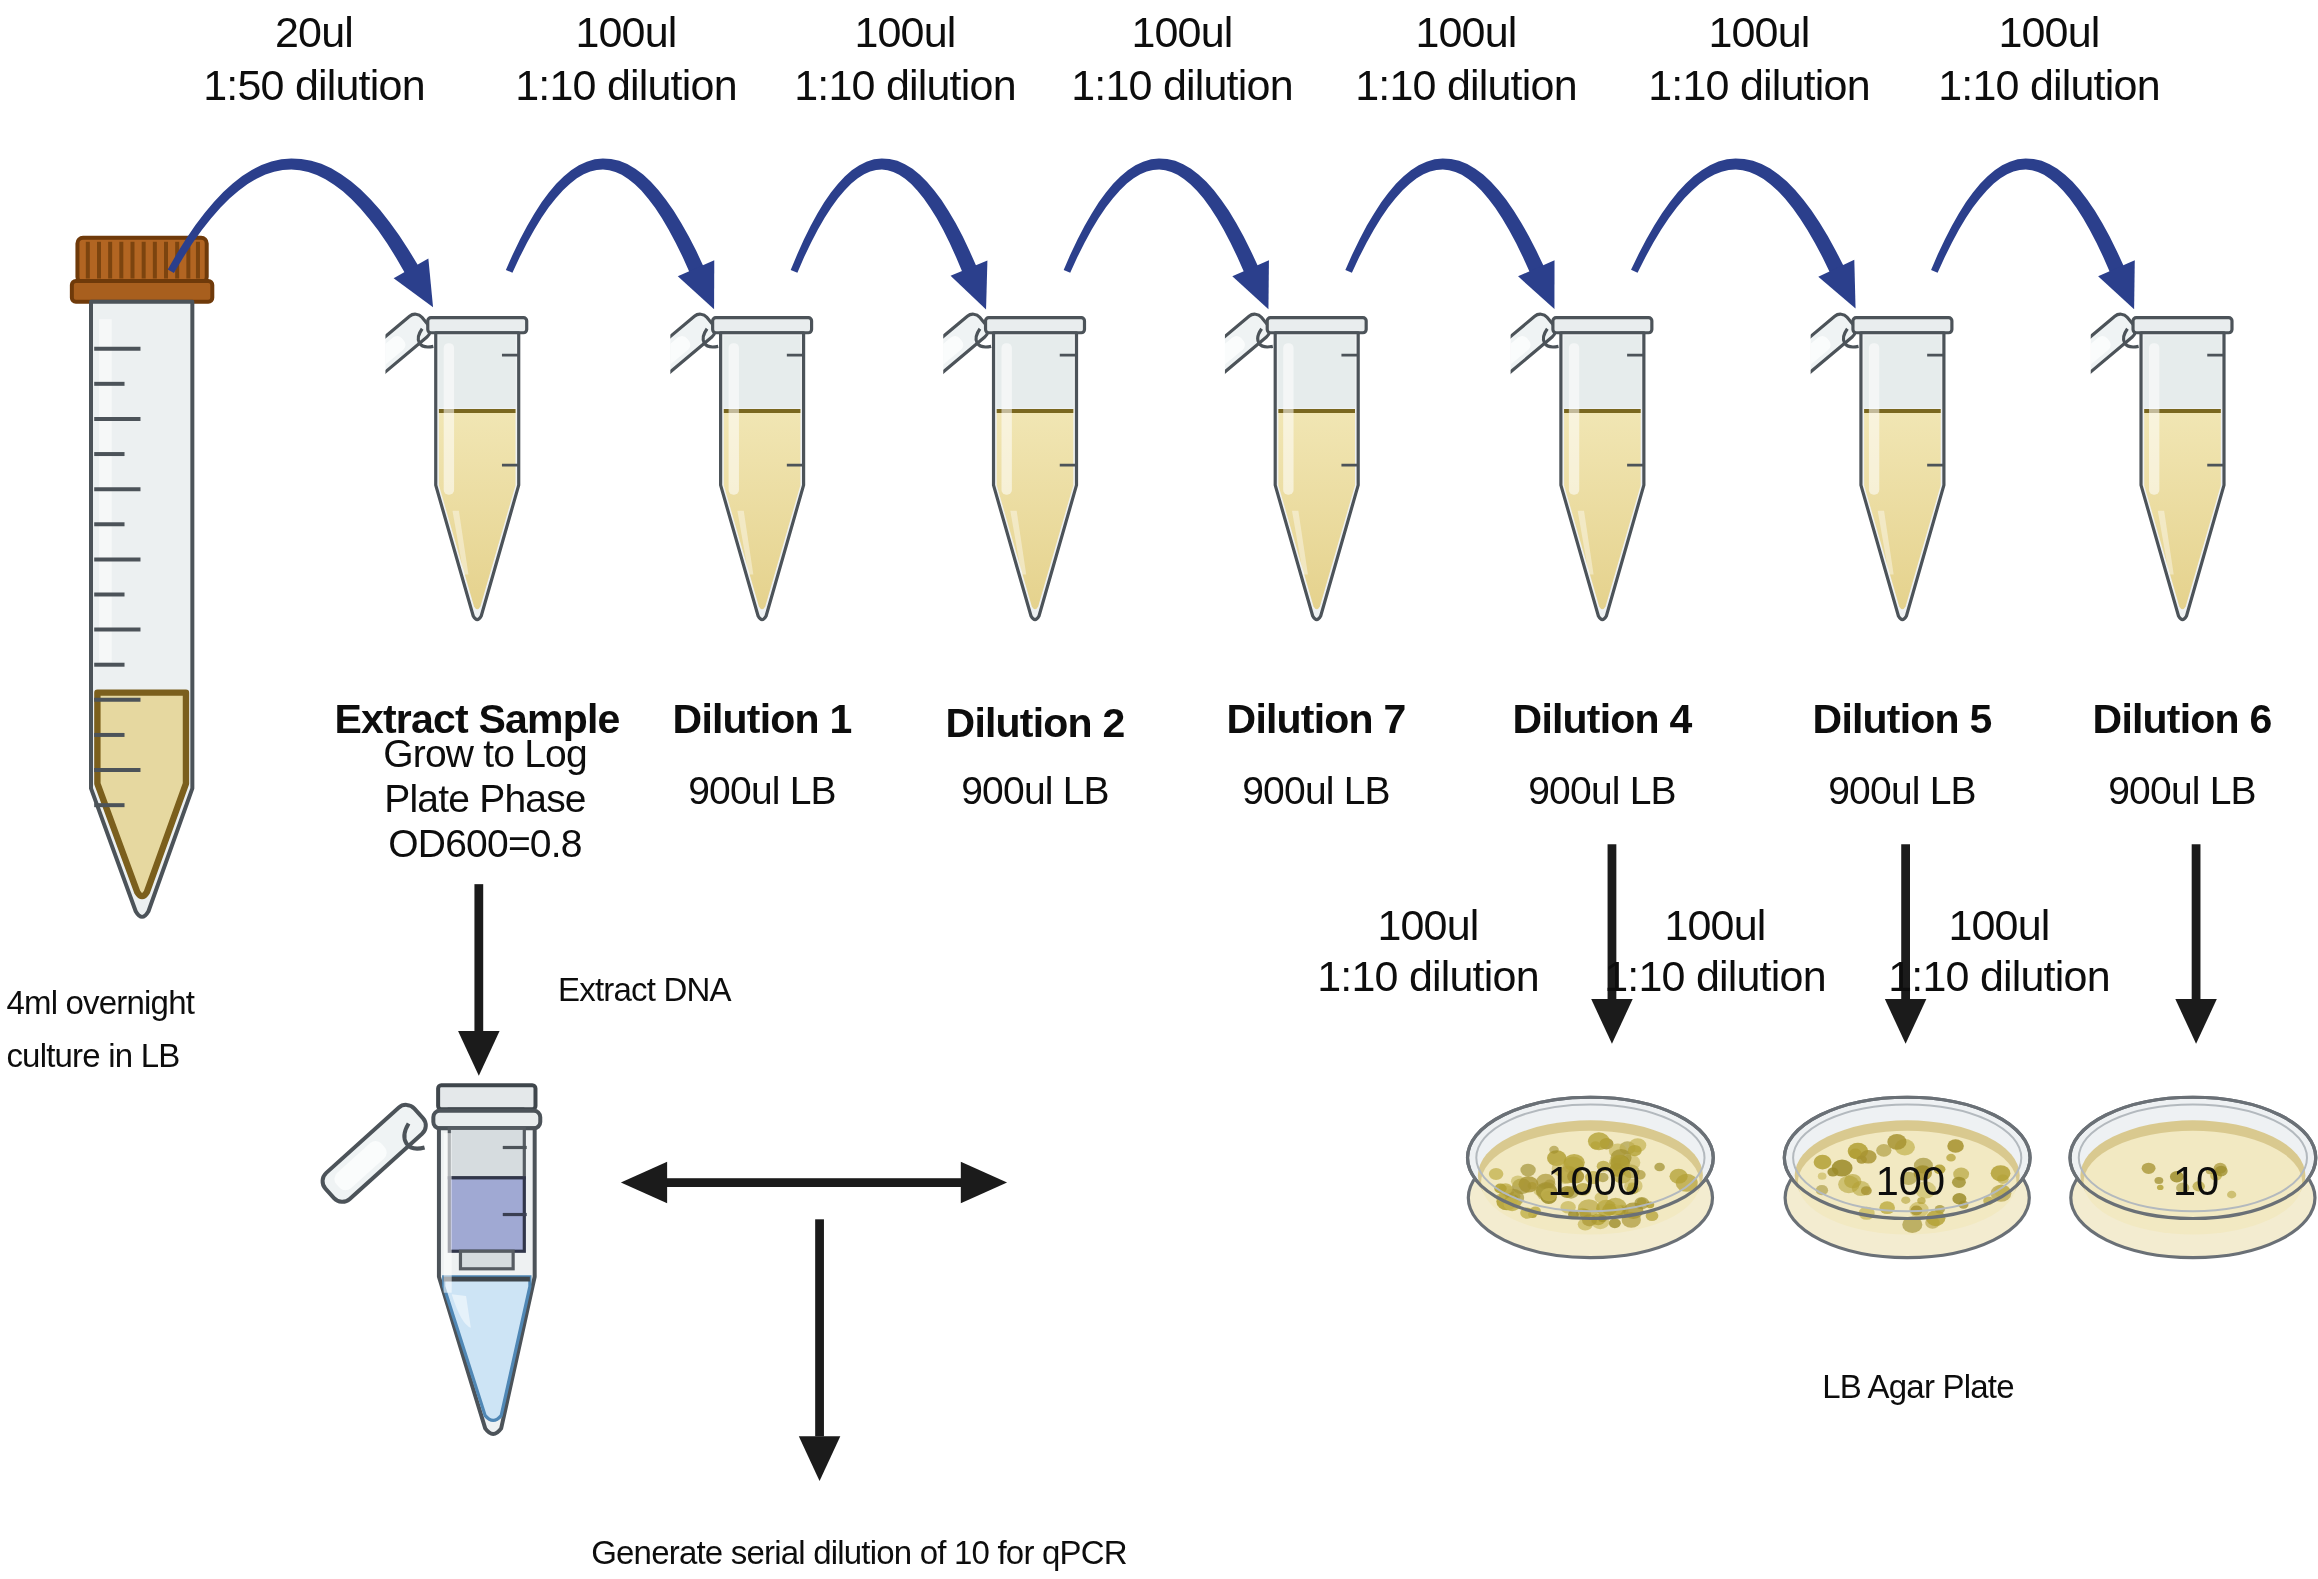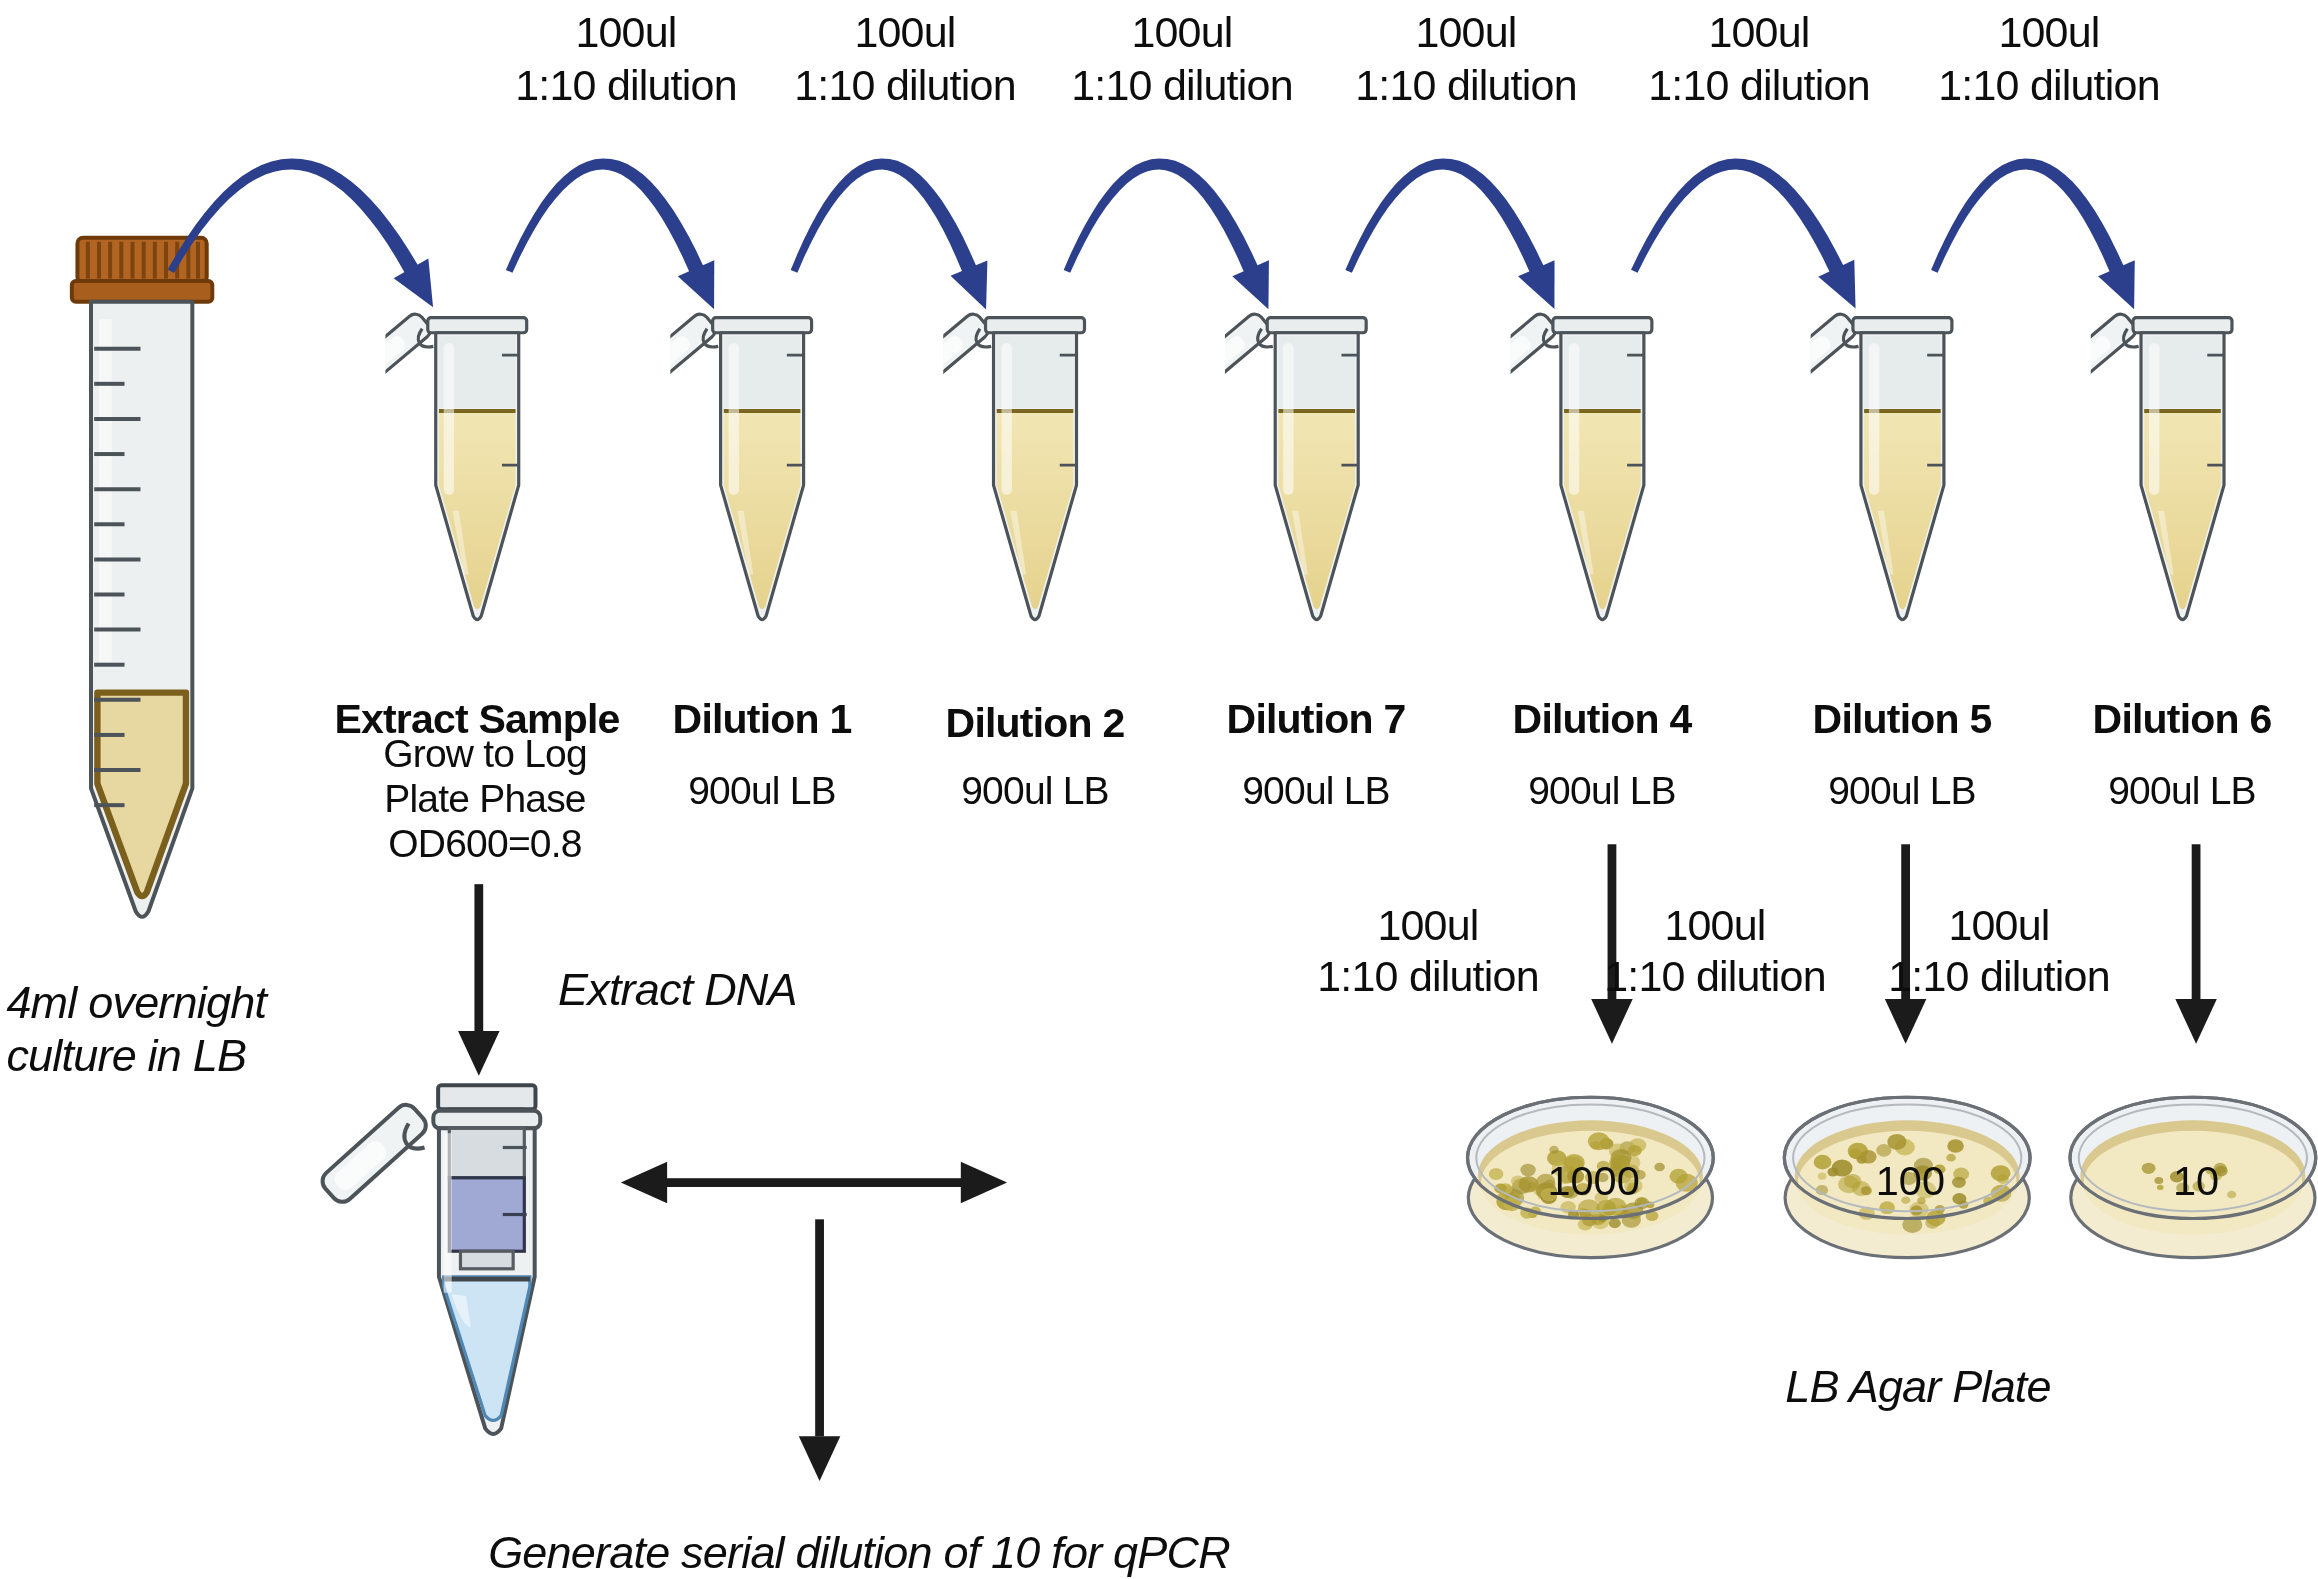--- a/index.html
+++ b/index.html
@@ -5,21 +5,21 @@
   html,body{margin:0;padding:0;background:#ffffff;}
   body{width:2319px;height:1580px;position:relative;overflow:hidden;
        font-family:"Liberation Sans","DejaVu Sans",sans-serif;color:#111;}
   #figure{position:absolute;left:0;top:0;width:2319px;height:1580px;}
   #labels{position:absolute;left:0;top:0;width:2319px;height:1580px;pointer-events:none;}
   .label{position:absolute;white-space:nowrap;letter-spacing:-0.8px;color:#0d0d0d;}
   .center{transform:translateX(-50%);text-align:center;}
   .f-flow{font-size:43px;line-height:53px;}
   .f-name{font-size:41px;line-height:46px;font-weight:bold;}
   .f-sub{font-size:39px;line-height:45px;}
-  .f-big{font-size:45px;line-height:51px;font-style:italic;}
+  .f-big{font-size:33px;line-height:51px;}
   svg text{font-family:"Liberation Sans","DejaVu Sans",sans-serif;}
 </style>
 </head>
 <body style="--liq-top: #f1e6b4; --liq-bot: #e5d28d; --conical-liquid: #e6d8a0; --dna-liquid: #cde4f5; --resin: #a0a9d3; --column-gray: #d6dcdf;">
 
 <svg id="figure" viewBox="0 0 2906 1980" xmlns="http://www.w3.org/2000/svg">
   <defs>
     <linearGradient id="yellowLiquid" x1="0" y1="0" x2="0" y2="1">
       <stop offset="0" style="stop-color:var(--liq-top,#f1e6b4)"></stop>
       <stop offset="1" style="stop-color:var(--liq-bot,#e5d28d)"></stop>
@@ -342,20 +342,24 @@
 
 <div id="labels">
 
   <div class="label f-big" style="left:6.4px;top:977px">
     <div>4ml overnight</div>
     <div style="line-height:56px">culture in LB</div>
   </div>
   <div class="label f-big" style="left:558px;top:964px">Extract DNA</div>
   <div class="label f-big center" style="left:1918px;top:1361px">LB Agar Plate</div>
   <div class="label f-big center" style="left:859px;top:1527px">Generate serial dilution of 10 for qPCR</div>
+<div class="label f-flow center" style="left:314px;top:6.4px">
+      <div class="" style="">20ul</div>
+      <div class="" style="">1:50 dilution</div>
+    </div>
     <div class="label f-flow center" style="left:626px;top:6.4px">
       <div class="" style="">100ul</div>
       <div class="" style="">1:10 dilution</div>
     </div>
     <div class="label f-flow center" style="left:905px;top:6.4px">
       <div class="" style="">100ul</div>
       <div class="" style="">1:10 dilution</div>
     </div>
     <div class="label f-flow center" style="left:1182px;top:6.4px">
       <div class="" style="">100ul</div>

